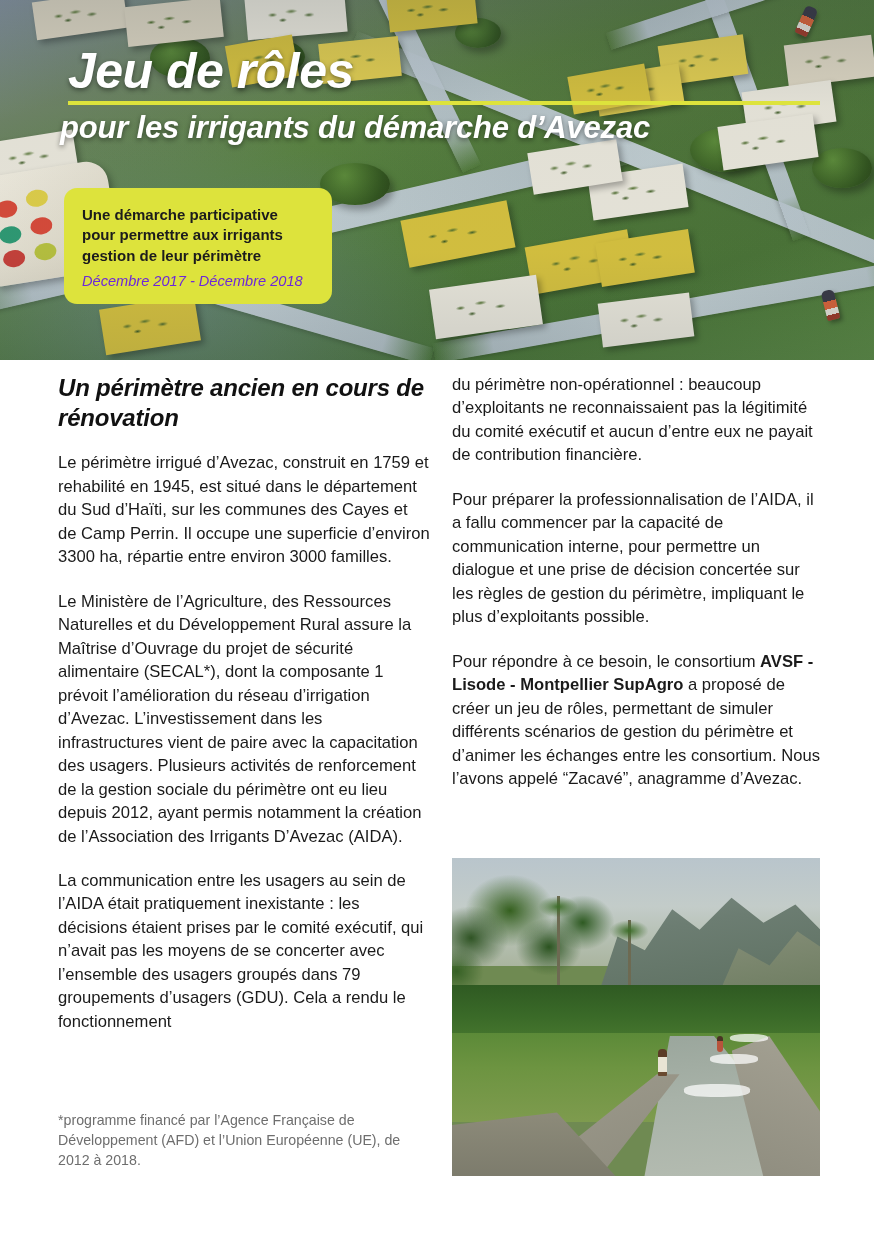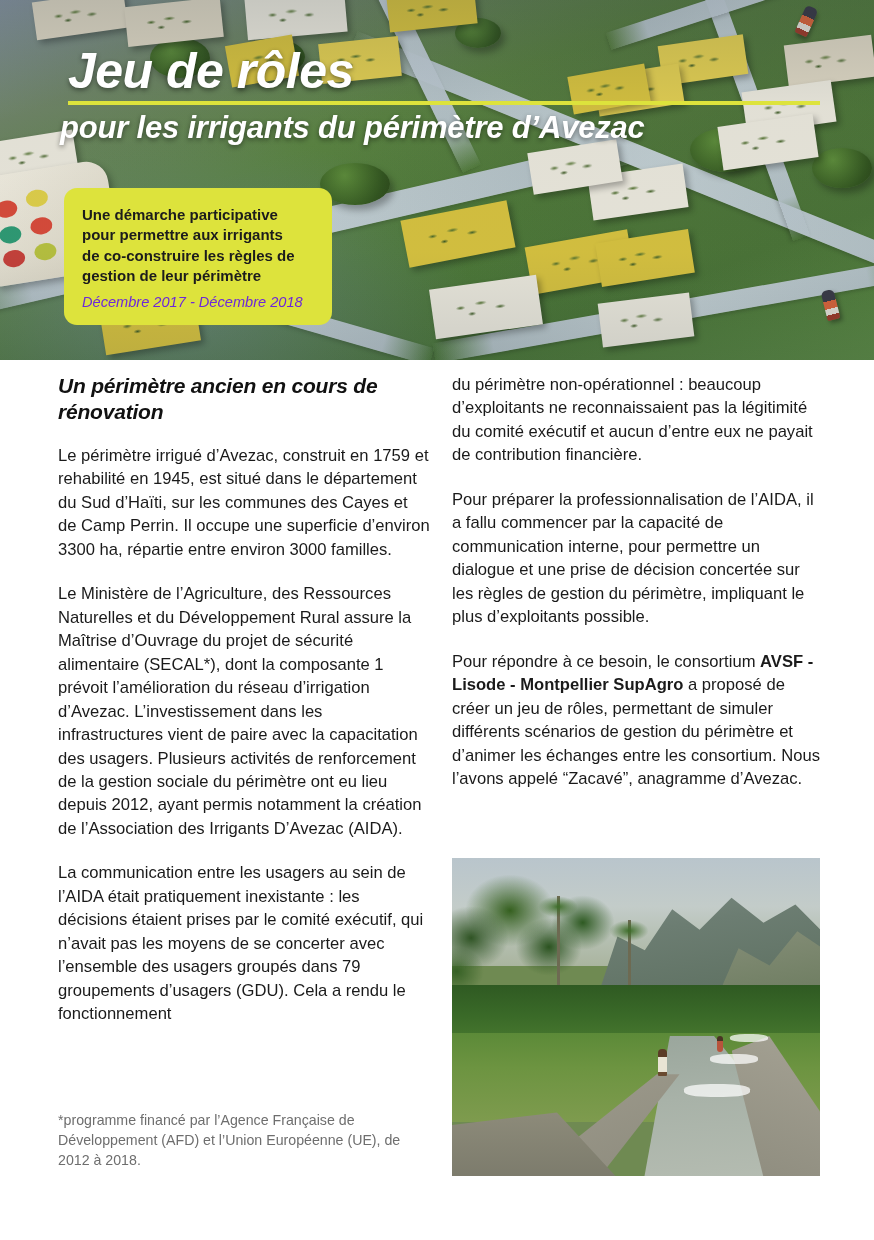--- a/index.html
+++ b/index.html
@@ -172,21 +172,21 @@
     left: 58px; top: 13px;
     width: 372px;
   }
   .col-right {
     position: absolute;
     left: 452px; top: 13px;
     width: 368px;
   }
 
   h2.section-heading {
-    font-size: 21px;
+    font-size: 24px;
     font-weight: 700;
     font-style: italic;
     color: #111111;
     line-height: 1.26;
     letter-spacing: -0.2px;
     margin-bottom: 18px;
   }
 
   p.para {
     font-size: 16.6px;
@@ -404,26 +404,25 @@
         <span class="dot" style="left:44px; top:48px; background:#d94b3a;"></span>
         <span class="dot" style="left:12px; top:76px; background:#c7413a;"></span>
         <span class="dot" style="left:44px; top:74px; background:#b8c23f;"></span>
       </div>
 
       <div class="header-shade"></div>
     </div>
 
     <div class="title-main">Jeu de rôles</div>
     <div class="title-rule"></div>
-    <div class="title-sub">pour les irrigants du périmètre d’Avezac</div>
+    <div class="title-sub">pour les irrigants du démarche d’Avezac</div>
 
     <div class="callout">
       <div class="callout-line">Une démarche participative</div>
       <div class="callout-line">pour permettre aux irrigants</div>
-      <div class="callout-line">de co-construire les règles de</div>
       <div class="callout-line">gestion de leur périmètre</div>
       <div class="callout-dates">Décembre 2017 - Décembre 2018</div>
     </div>
   </div>
 
   <div class="body">
 
     <div class="col-left">
       <h2 class="section-heading">Un périmètre ancien en cours de rénovation</h2>
       <p class="para">Le périmètre irrigué d’Avezac, construit en 1759 et rehabilité en 1945, est situé dans le département du Sud d’Haïti, sur les communes des Cayes et de Camp Perrin. Il occupe une superficie d’environ 3300 ha, répartie entre environ 3000 familles.</p>

